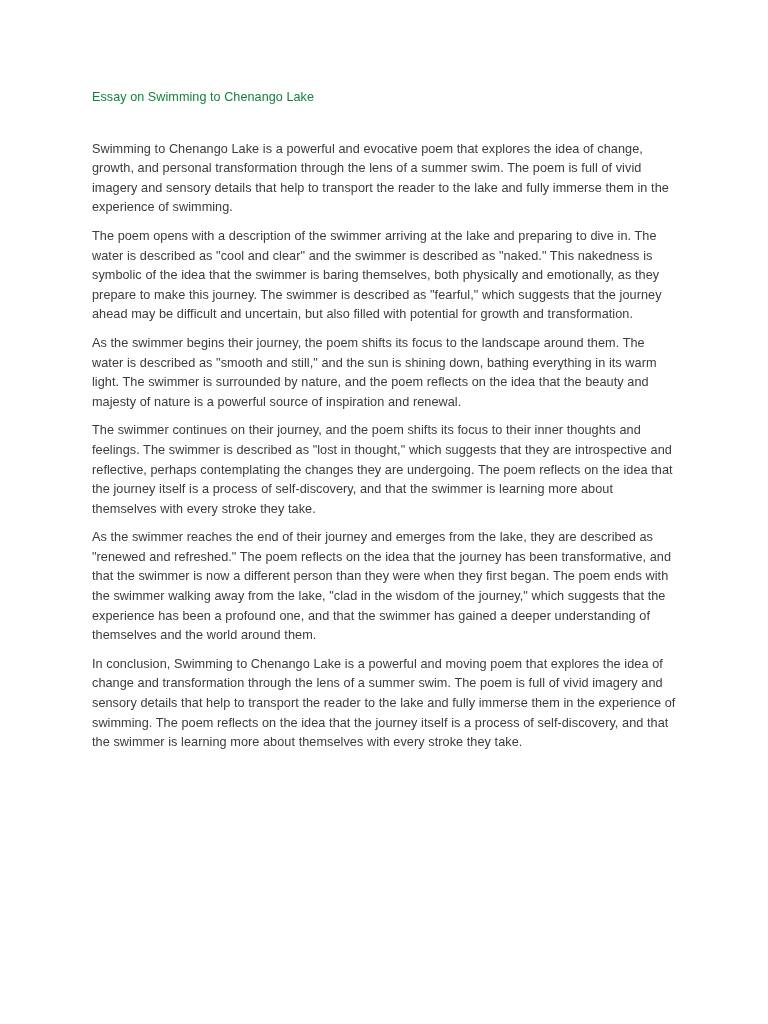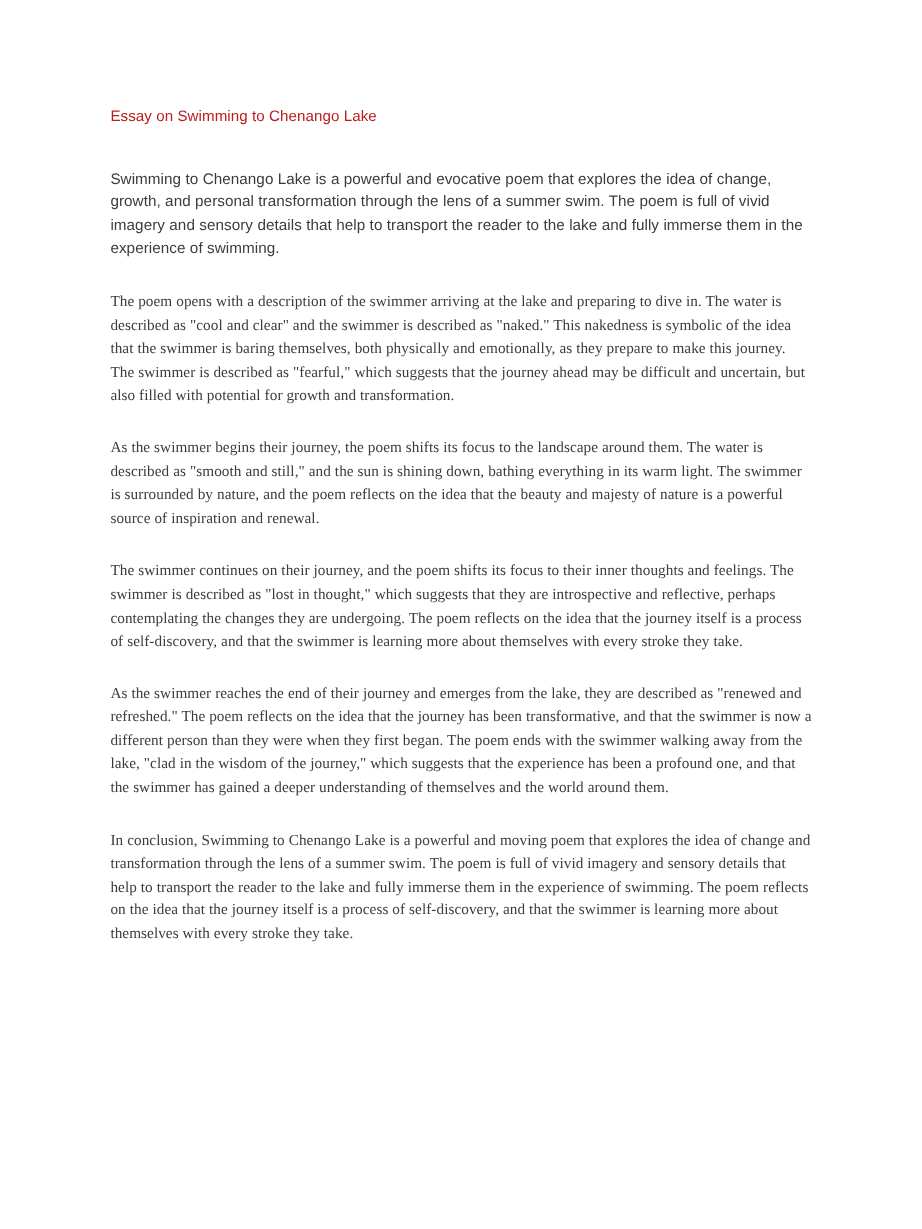--- a/index.html
+++ b/index.html
@@ -23,37 +23,37 @@
   }
   .doc-body {
     position: absolute;
     left: 92px;
     top: 88px;
     width: 585px;
   }
   .doc-title {
     font-size: 12.6px;
     line-height: 19.6px;
-    color: #b91c1c;
+    color: #15803d;
     font-weight: 400;
     margin: 0 0 0 0;
     letter-spacing: 0.005em;
     white-space: nowrap;
   }
   .para {
     font-size: 12.7px;
     line-height: 19.6px;
     color: #3b3b3b;
     font-weight: 400;
     margin: 0;
     text-align: left;
     letter-spacing: 0.004em;
     word-spacing: 0.005em;
   }
-  .para + .para { margin-top: 24px; font-family: Liberation Serif, serif; }
+  .para + .para { margin-top: 9px; }
   .gap-after-title { margin-top: 32px; }
 </style>
 </head>
 <body>
 
 <div class="page">
   <div class="doc-body">
 
     <p class="doc-title">Essay on Swimming to Chenango Lake</p>
 

